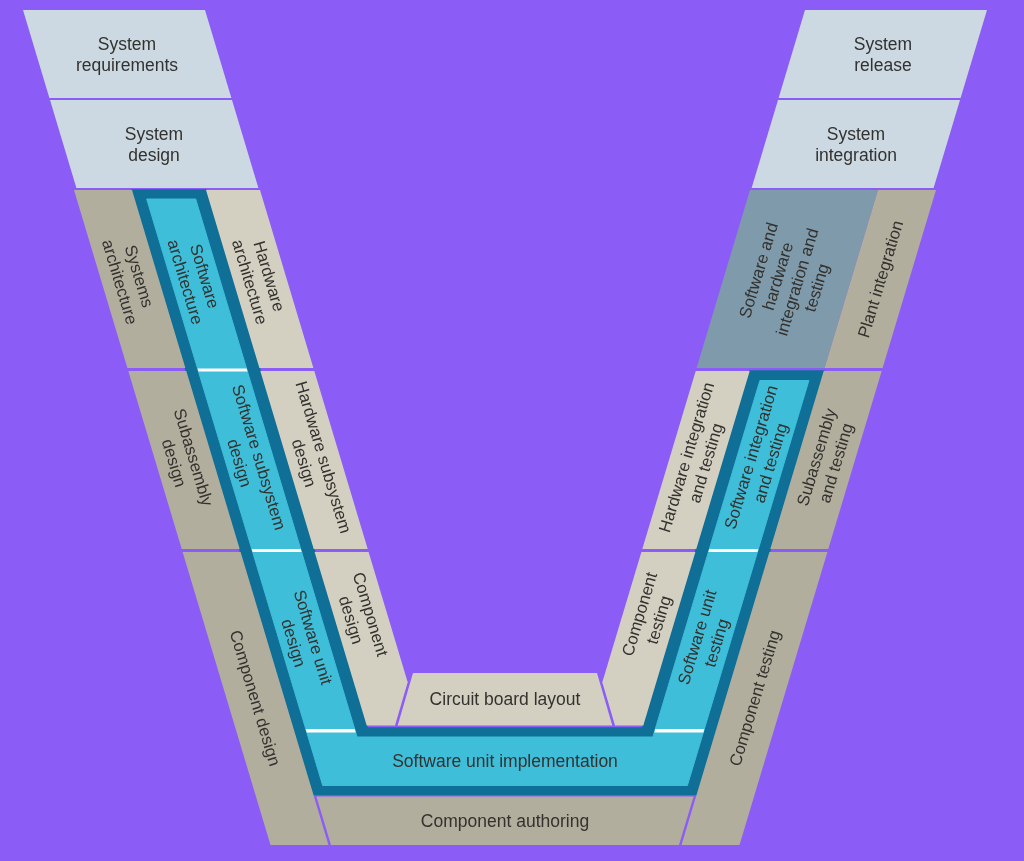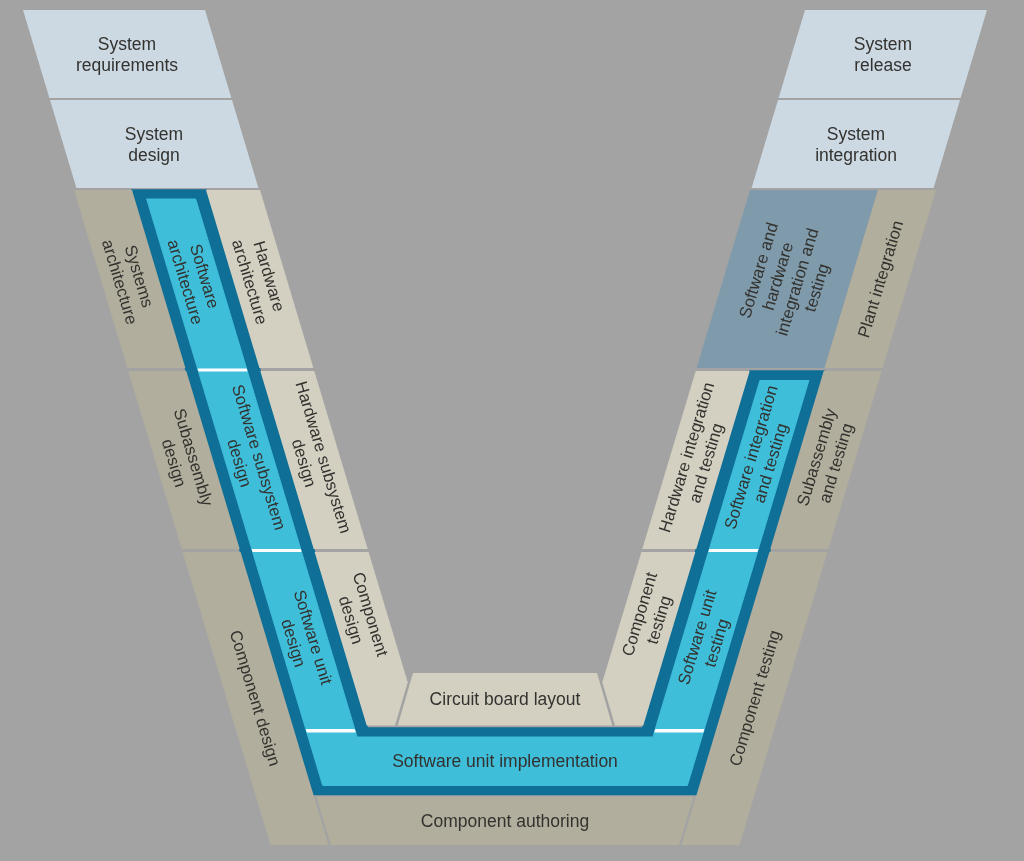--- a/index.html
+++ b/index.html
@@ -1,16 +1,16 @@
 <!DOCTYPE html>
 <html><head>
 <meta charset="utf-8">
 <style>
   html,body{margin:0;padding:0;background:#ffffff;}
-  .stage{width:1024px;height:861px;position:relative;background:#a3a3a3;}
+  .stage{width:1024px;height:861px;position:relative;background:#8b5cf6;}
   svg{display:block;}
   svg text{font-family:"Liberation Sans","DejaVu Sans",sans-serif;}
 </style>
 </head>
 <body>
 
 <div class="stage">
   <svg id="vmodel-svg" width="1024" height="861" viewBox="0 0 1024 861" xmlns="http://www.w3.org/2000/svg">
       <polygon points="132,190 206,190 367.4,728 642.6,728 749.7,371 823.7,371 696.7,794.5 313.3,794.5" fill="#0f6f96" stroke="#0f6f96" stroke-width="1.5" stroke-linejoin="miter"></polygon>
       <polygon points="23,10 205,10 231.4,98 49.4,98" fill="#ccd9e2"></polygon>

